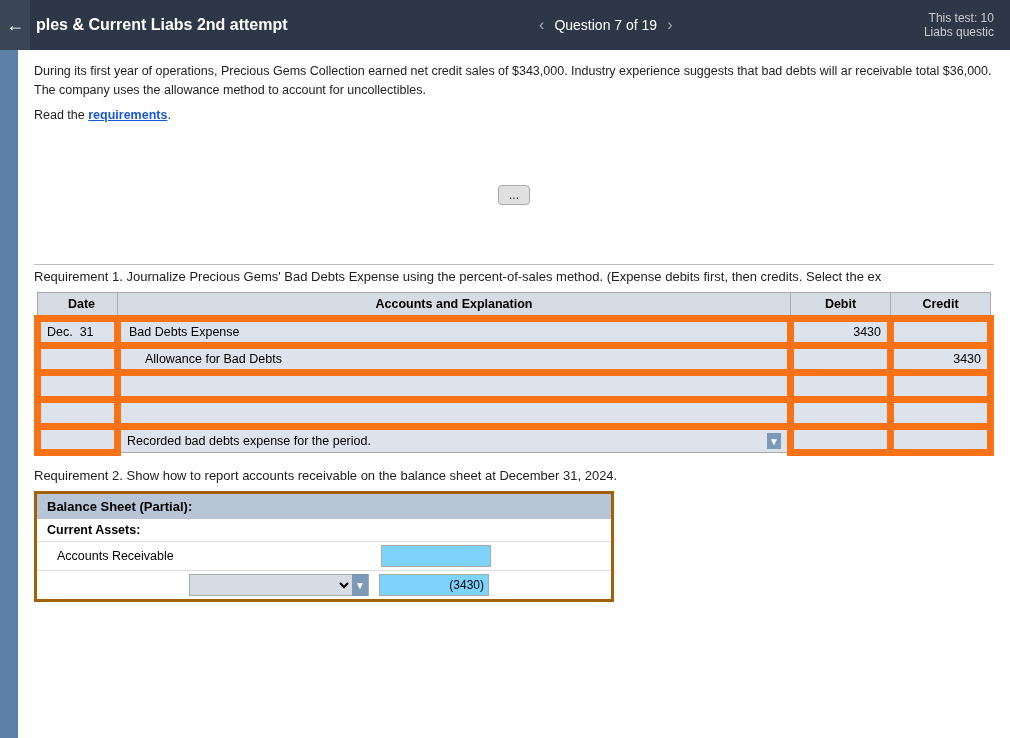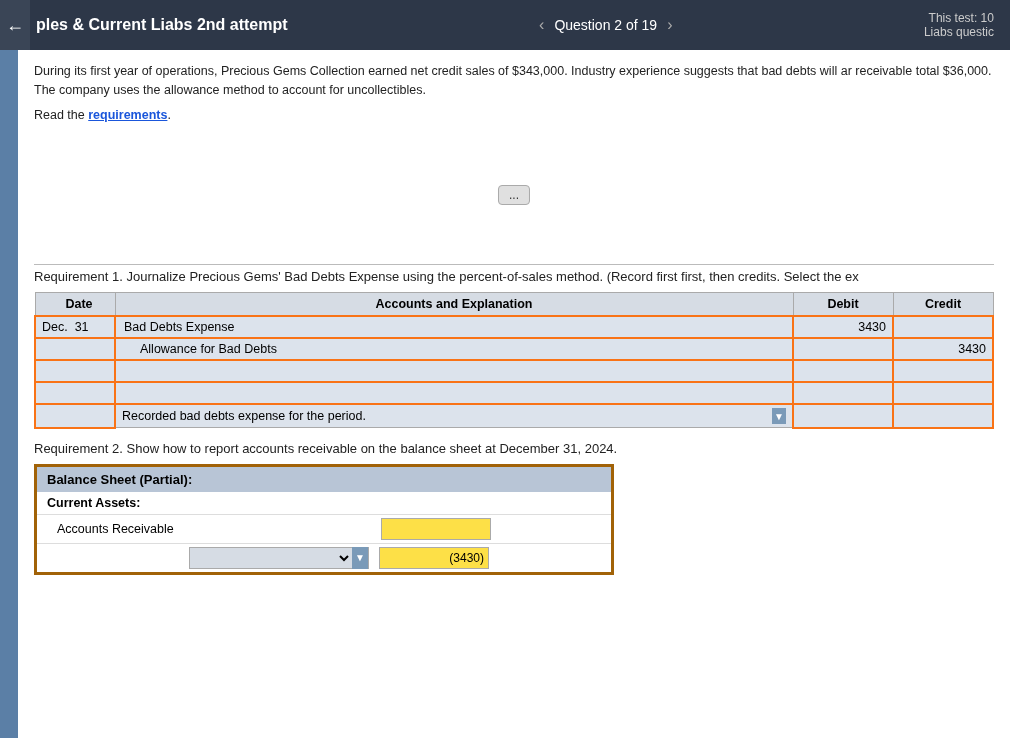--- a/index.html
+++ b/index.html
@@ -154,21 +154,21 @@
       padding: 4px 8px;
       text-align: center;
       font-weight: bold;
     }
     .journal-table th.date-col { width: 80px; padding-left: 16px; }
     .journal-table th.acct-col { width: auto; }
     .journal-table th.debit-col { width: 100px; }
     .journal-table th.credit-col { width: 100px; }
 
     .journal-table td {
-      border: 2px solid #f97316;
+      border: 7px solid #f97316;
       padding: 3px 6px;
       background: #e8ecf0;
     }
     .journal-table td.date-cell {
       text-align: left;
       vertical-align: top;
       background: #dce3ec;
     }
     .journal-table td.acct-cell {
       background: #dce3ec;
@@ -230,21 +230,21 @@
       padding: 3px 10px 3px 20px;
       border-top: 1px solid #ddd;
     }
     .bs-label {
       flex: 1;
       font-size: 12.5px;
     }
     .bs-input {
       width: 110px;
       border: 1px solid #aaa;
-      background: #fde047;
+      background: #7dd3fc;
       padding: 2px 4px;
       font-size: 12px;
       text-align: right;
       height: 22px;
     }
 
     .bs-row-less {
       display: flex;
       align-items: center;
       padding: 3px 10px;
@@ -288,21 +288,21 @@
 
 <div class="header-bar">
   <div class="back-arrow">
     <span>←</span>
   </div>
   <div style="margin-left: 20px; display: flex; align-items: center;">
     <span class="header-title">ples &amp; Current Liabs 2nd attempt</span>
   </div>
   <div class="header-nav">
     <span class="nav-arrow">‹</span>
-    <span>Question 2 of 19</span>
+    <span>Question 7 of 19</span>
     <span class="nav-arrow">›</span>
   </div>
   <div class="header-right">
     <div>This test: 10</div>
     <div>Liabs questic</div>
   </div>
 </div>
 
 <div class="main-content">
   <div class="left-strip"></div>
@@ -314,21 +314,21 @@
     </p>
 
     <div class="spacer-area">
       <button class="expand-btn">...</button>
     </div>
 
     <hr class="h-divider">
 
     <div>
       <p class="requirement-title">
-        <span>Requirement 1.</span> <span>Journalize Precious Gems' Bad Debts Expense using the percent-of-sales method. (Record first first, then credits. Select the ex</span>
+        <span>Requirement 1.</span> <span>Journalize Precious Gems' Bad Debts Expense using the percent-of-sales method. (Expense debits first, then credits. Select the ex</span>
       </p>
 
       <table class="journal-table">
         <thead>
           <tr>
             <th class="date-col">Date</th>
             <th class="acct-col">Accounts and Explanation</th>
             <th class="debit-col">Debit</th>
             <th class="credit-col">Credit</th>
           </tr>

